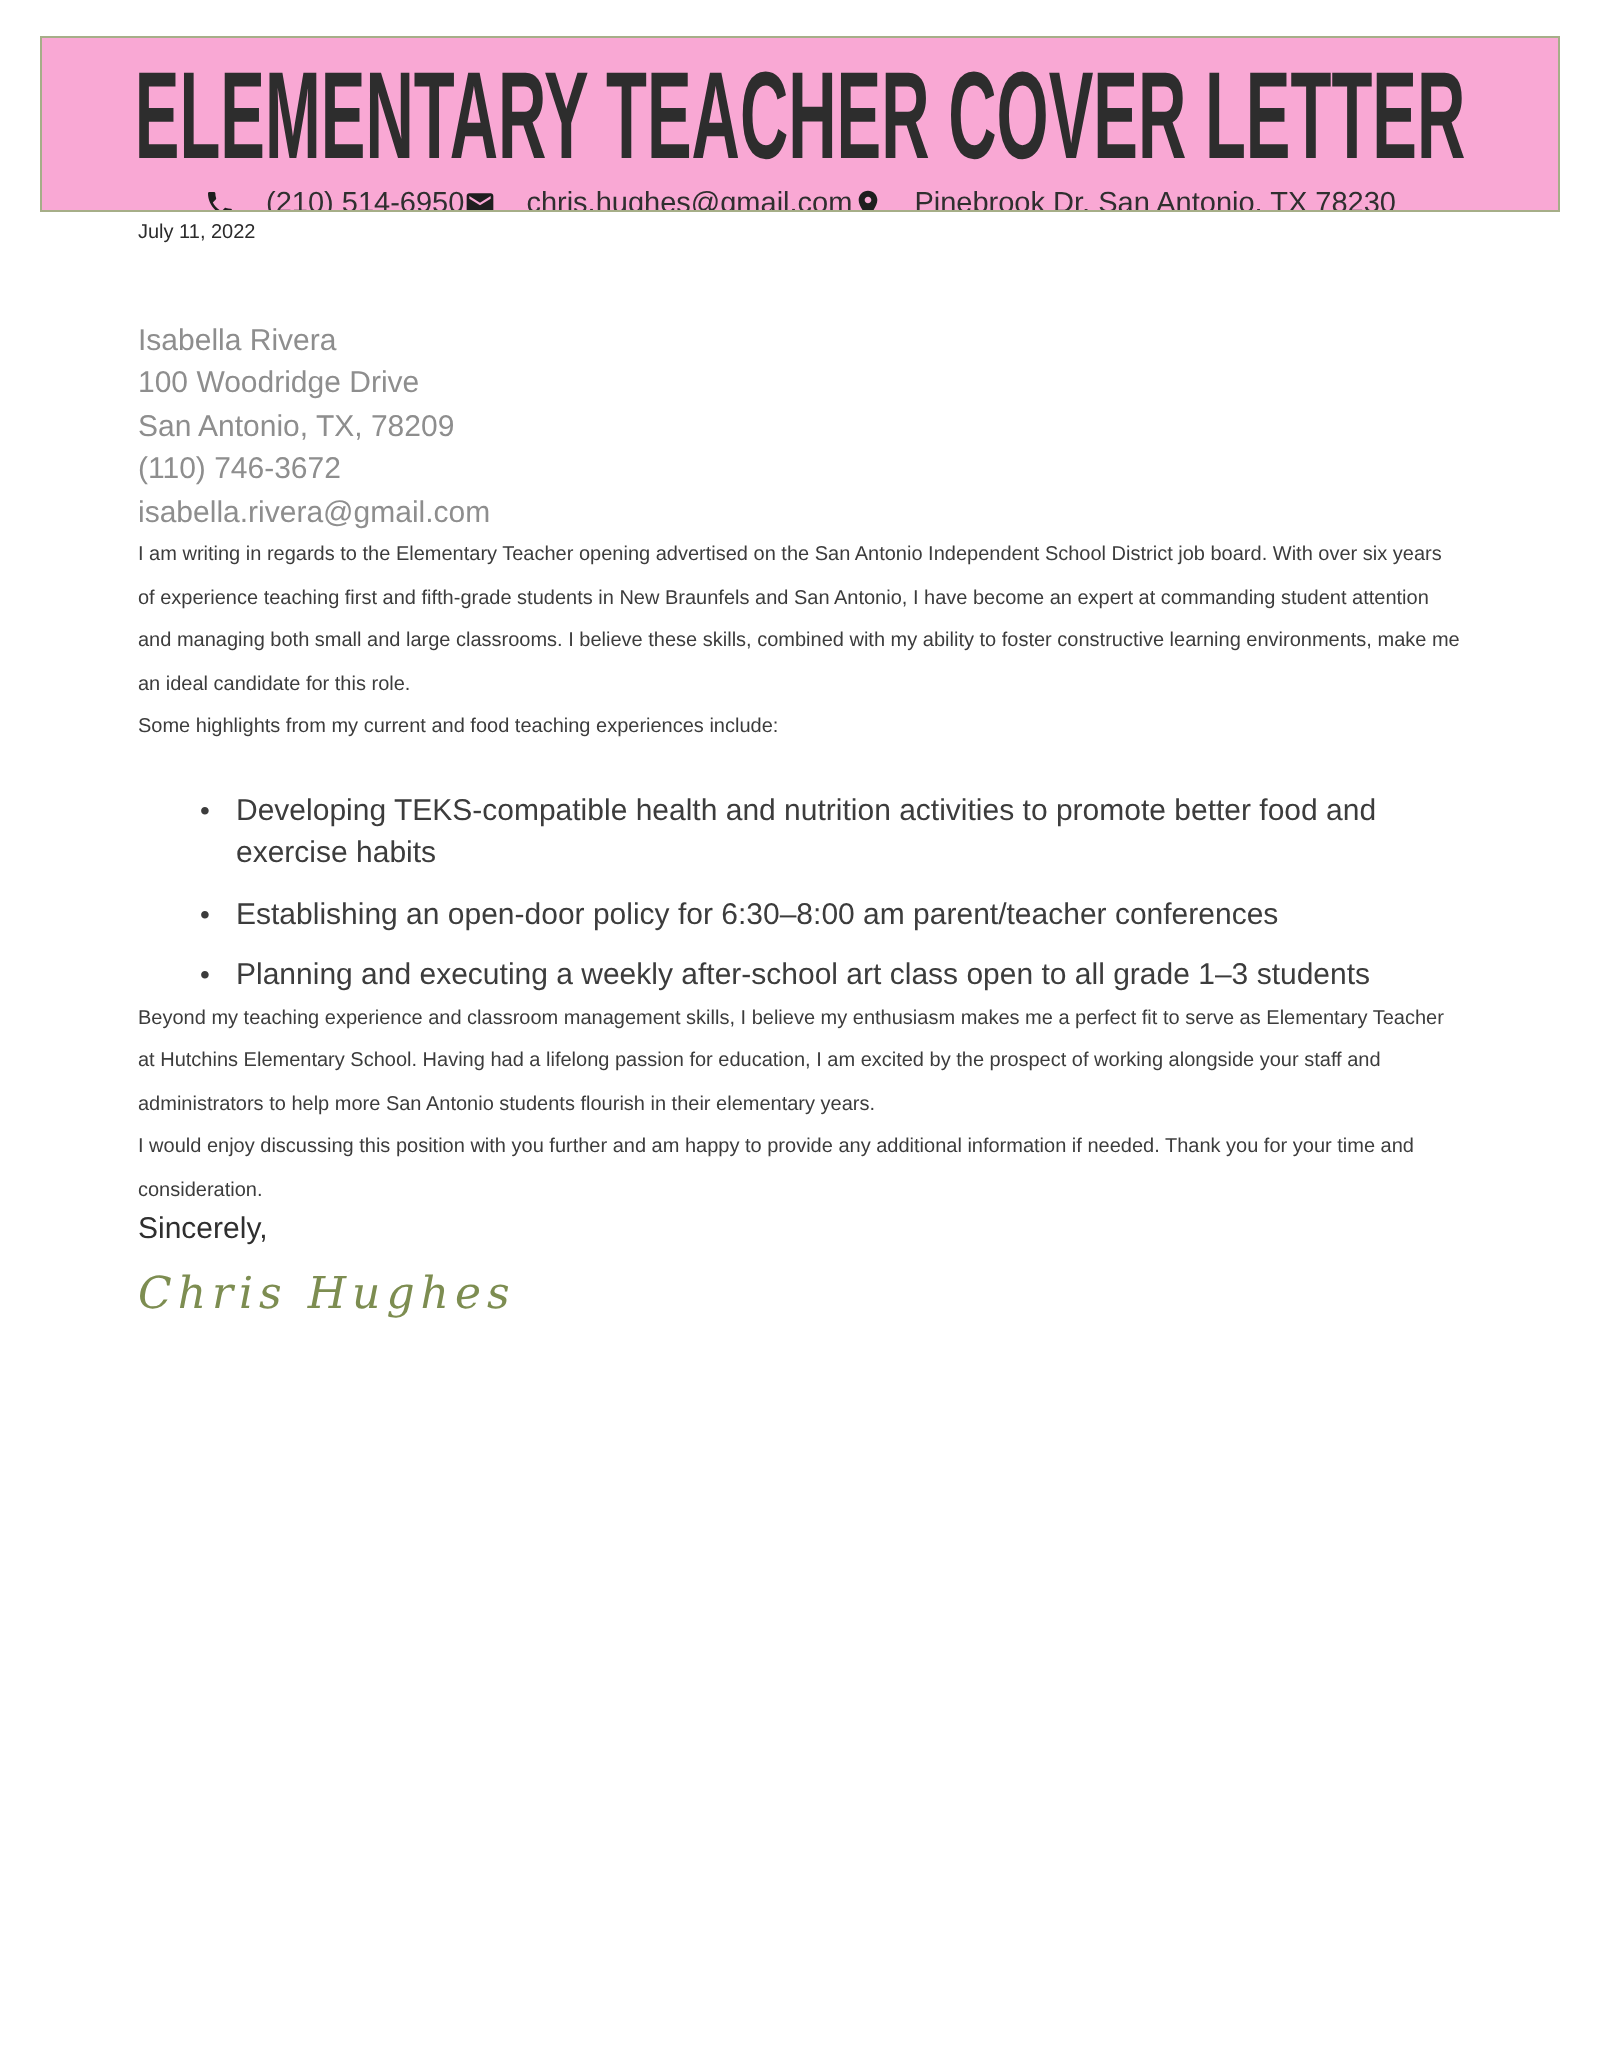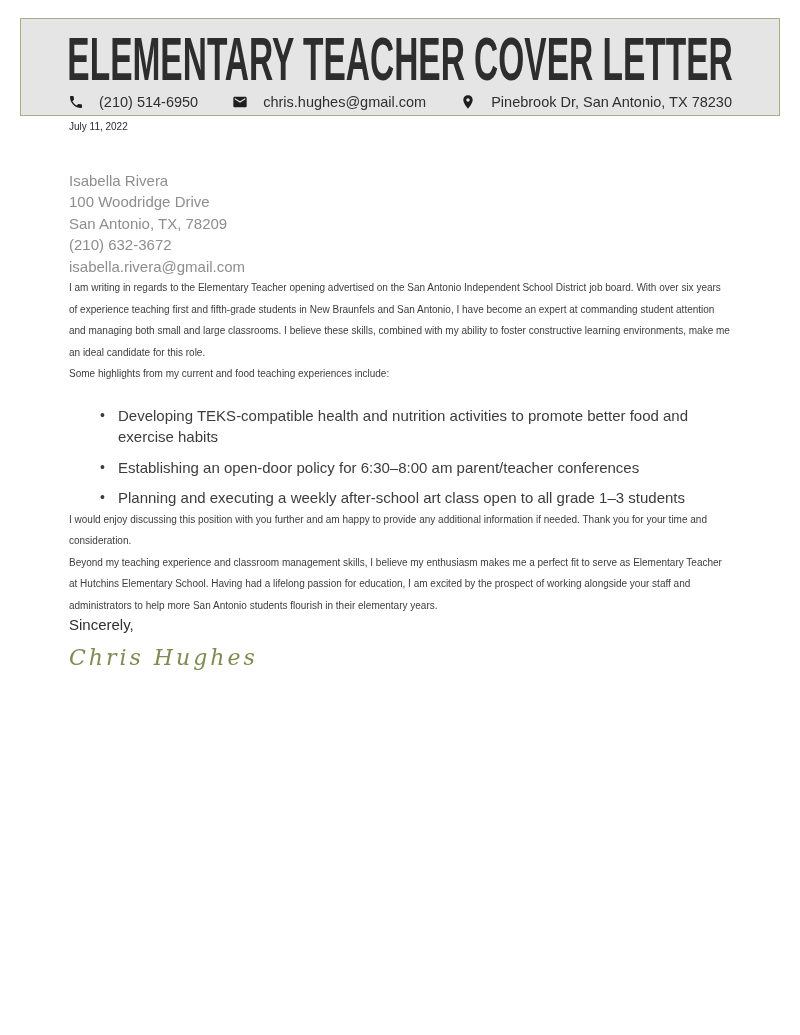--- a/index.html
+++ b/index.html
@@ -9,24 +9,24 @@
     height: 1035px;
     background: #ffffff;
     font-family: "Liberation Sans", sans-serif;
     color: #3c3c3c;
     overflow: hidden;
   }
 
   
   .header-box {
     width: 760px;
-    height: 98px;
+    height: 88px;
     margin: 18px auto 0;
     border: 1.5px solid #a6ae88;
-    background: #e5e5e5;
+    background: #f9a8d4;
     overflow: hidden;
     padding-top: 8px;
   }
   .title-row {
     display: flex;
     justify-content: center;
   }
   .page-title {
     margin: 0;
     font-size: 62px;
@@ -36,21 +36,20 @@
     white-space: nowrap;
     letter-spacing: 0px;
     transform: scaleX(0.54);
     transform-origin: 50% 50%;
   }
   .contact-row {
     margin-top: 3px;
     display: flex;
     justify-content: center;
     align-items: center;
-    gap: 34px;
     font-size: 14.5px;
     color: #2f2f2f;
   }
   .contact {
     display: flex;
     align-items: center;
     gap: 15px;
   }
   .contact .icon {
     width: 16px;
@@ -150,37 +149,37 @@
   </header>
 
   <main class="letter-body">
 
     <p class="date-line">July 11, 2022</p>
 
     <div class="recipient">
       <div>Isabella Rivera</div>
       <div>100 Woodridge Drive</div>
       <div>San Antonio, TX, 78209</div>
-      <div>(210) 632-3672</div>
+      <div>(110) 746-3672</div>
       <div>isabella.rivera@gmail.com</div>
     </div>
 
 
     <p class="para p-intro">I am writing in regards to the Elementary Teacher opening advertised on the San Antonio Independent School District job board. With over six years of experience teaching first and fifth-grade students in New Braunfels and San Antonio, I have become an expert at commanding student attention and managing both small and large classrooms. I believe these skills, combined with my ability to foster constructive learning environments, make me an ideal candidate for this role.</p>
 
     <p class="intro highlights-intro">Some highlights from my current and food teaching experiences include:</p>
 
     <ul class="highlights">
       <li>Developing TEKS-compatible health and nutrition activities to promote better food and exercise habits</li>
       <li>Establishing an open-door policy for 6:30–8:00 am parent/teacher conferences</li>
       <li>Planning and executing a weekly after-school art class open to all grade 1–3 students</li>
     </ul>
 
+    <p class="para p-fit">Beyond my teaching experience and classroom management skills, I believe my enthusiasm makes me a perfect fit to serve as Elementary Teacher at Hutchins Elementary School. Having had a lifelong passion for education, I am excited by the prospect of working alongside your staff and administrators to help more San Antonio students flourish in their elementary years.</p>
+
     <p class="para p-thanks">I would enjoy discussing this position with you further and am happy to provide any additional information if needed. Thank you for your time and consideration.</p>
-
-    <p class="para p-fit">Beyond my teaching experience and classroom management skills, I believe my enthusiasm makes me a perfect fit to serve as Elementary Teacher at Hutchins Elementary School. Having had a lifelong passion for education, I am excited by the prospect of working alongside your staff and administrators to help more San Antonio students flourish in their elementary years.</p>
 
     <p class="closing">Sincerely,</p>
 
     <div class="signature">Chris Hughes</div>
 
   </main>
 </div>
 
 </body></html>

